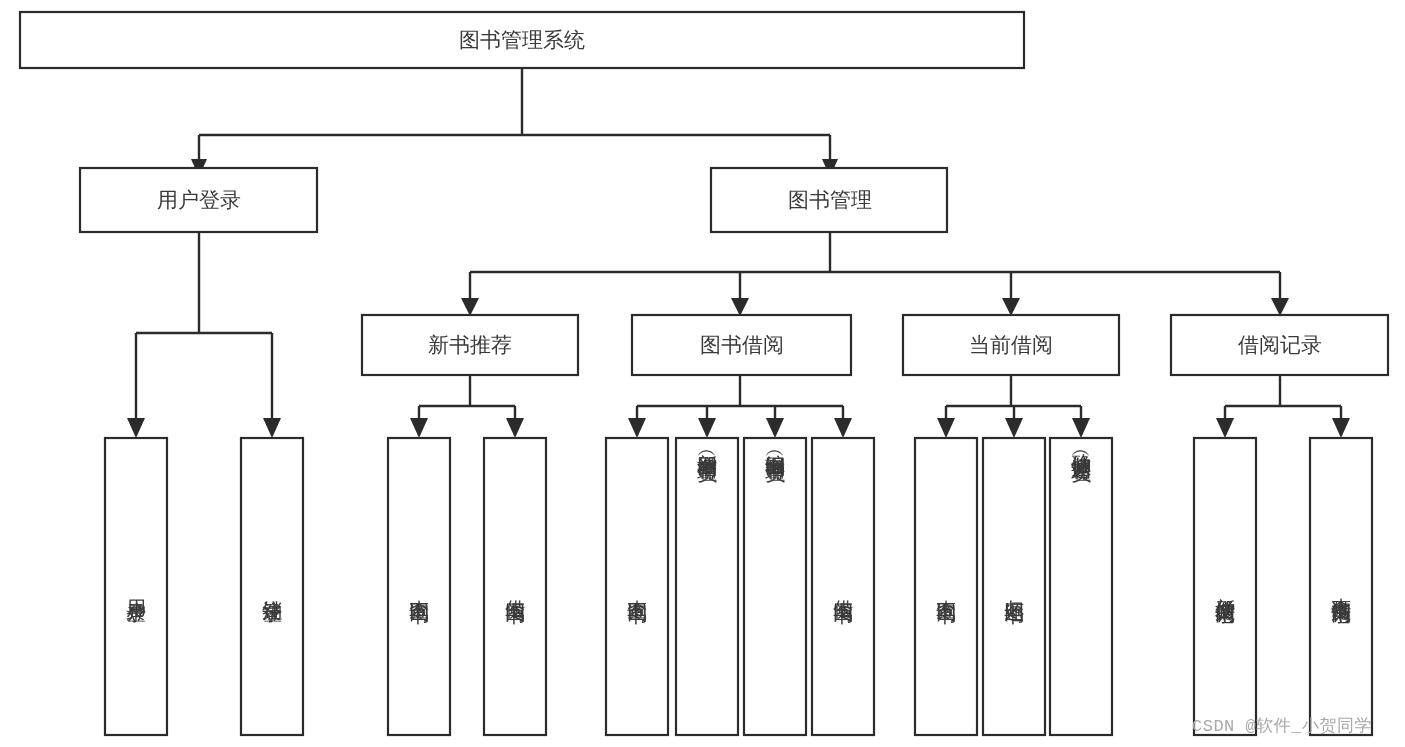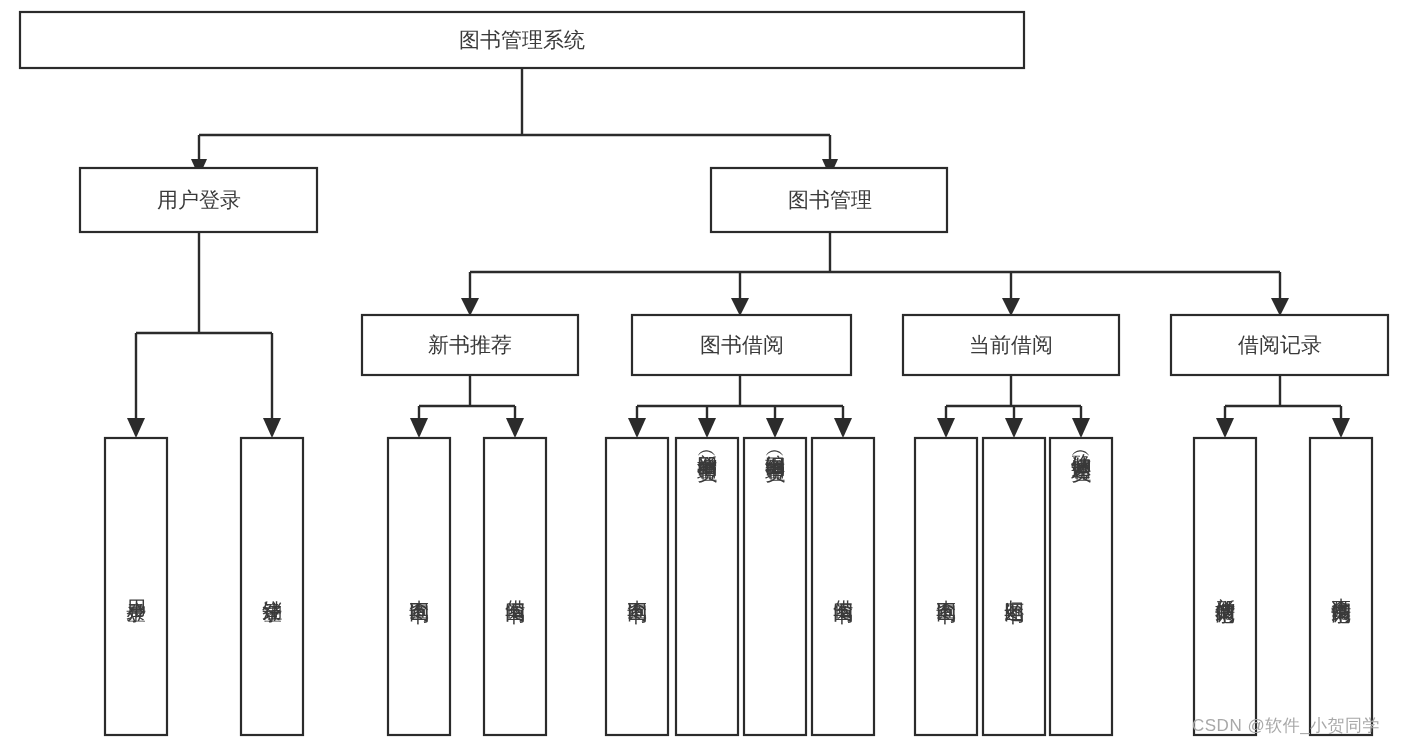--- a/index.html
+++ b/index.html
@@ -59,21 +59,21 @@
     color: #3a3a3a;
     letter-spacing: 1.5px;
     white-space: nowrap;
     display: flex;
     align-items: center;
     justify-content: center;
     pointer-events: none;
   }
   .watermark {
     position: absolute;
-    font-family: Liberation Sans, sans-serif;
+    font-family: Liberation Mono, monospace;
     font-size: 17px;
     color: #a8a8a8;
     white-space: nowrap;
     letter-spacing: 0.5px;
   }
 </style>
 </head>
 <body>
 
 <div id="diagram-root">

